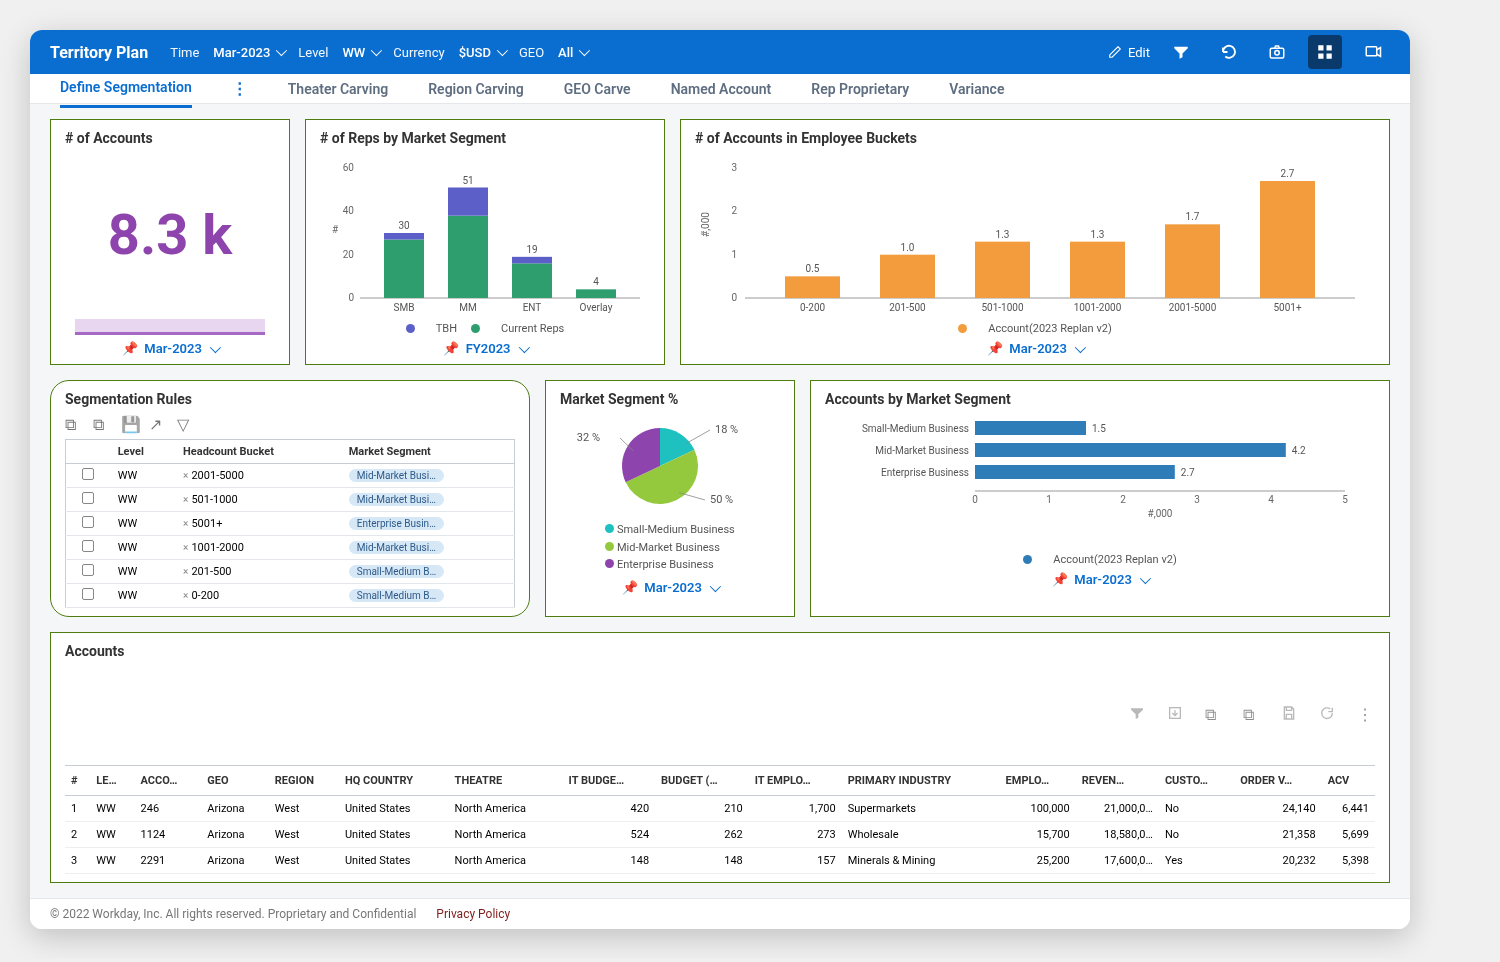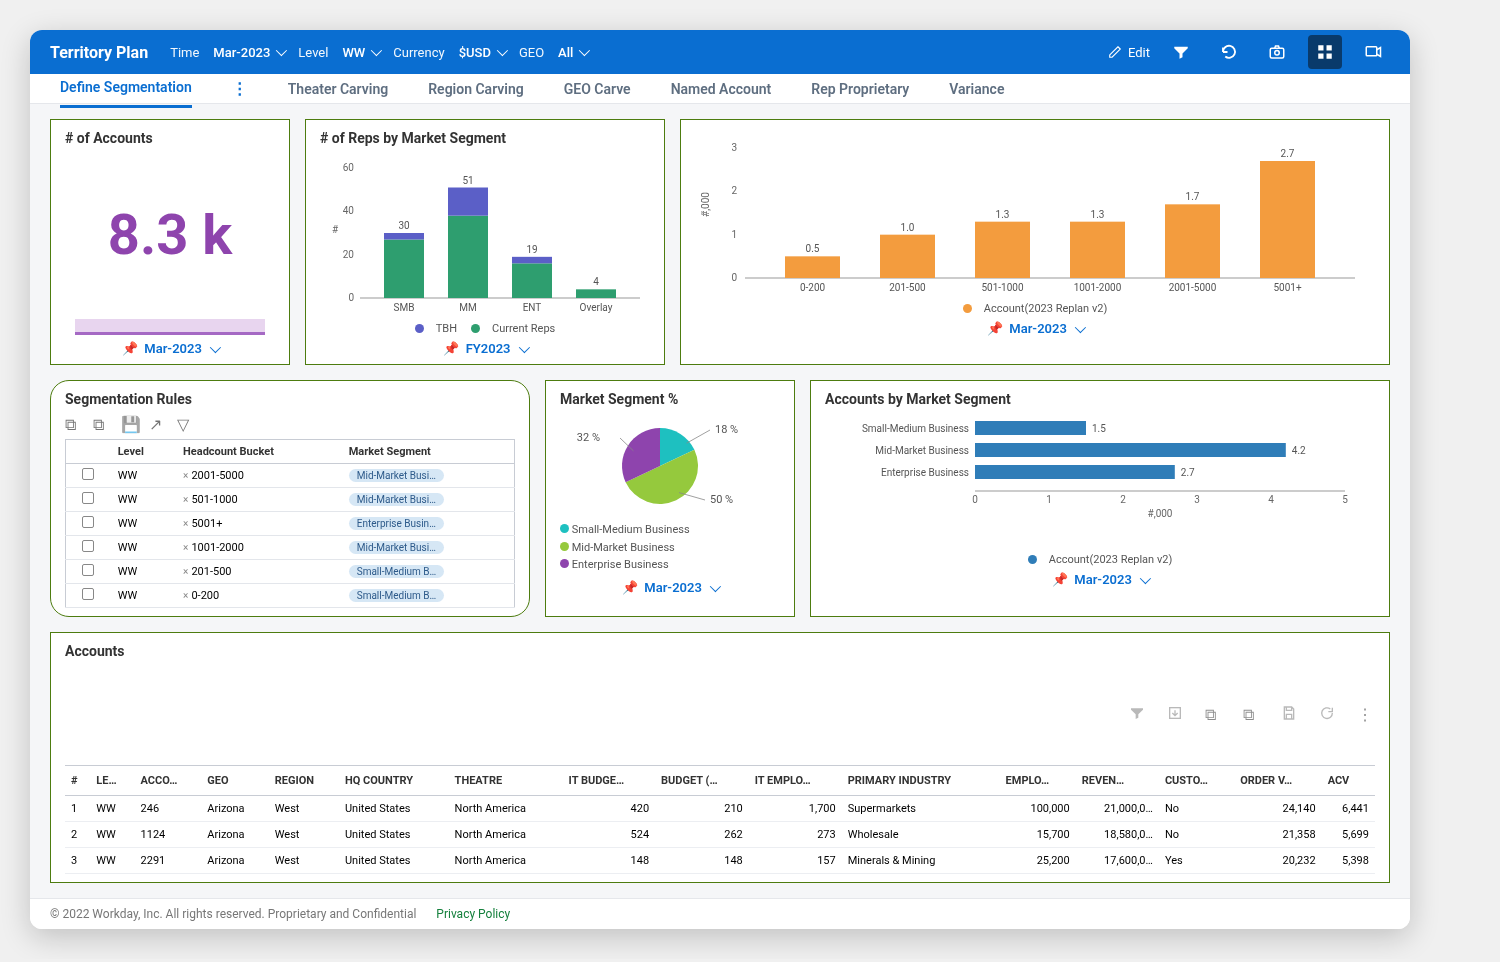--- a/index.html
+++ b/index.html
@@ -30,44 +30,44 @@
 .row { display:flex; gap:15px; }
 .card { background:#fff; border:1px solid #4d7c0f; padding:10px 14px 8px; display:flex; flex-direction:column; }
 .card-title { font-size:14px; font-weight:700; color:#333; margin-bottom:4px; }
 .pin-line { display:flex; justify-content:center; align-items:center; gap:6px; font-size:13px; font-weight:600; color:#0a6ed1; cursor:pointer; margin-top:6px;}
 .pin-ico { color:#0a6ed1; font-size:13px; }
 .bignum { color:#8e44ad; font-size:56px; font-weight:700; text-align:center; flex:1; display:flex;align-items:center;justify-content:center; }
 .underline-bar { height:16px; background:#e8d5ef; border-bottom:3px solid #a569c4; margin:0 10px; }
 
 svg text { font-family: inherit; }
 .legend { display:flex; gap:14px; justify-content:center; font-size:11px; color:#555; margin-top:2px; }
-.legend span { display:inline-flex;align-items:center;gap:12px;text-align:center; }
+.legend span { display:inline-flex;align-items:center;gap:21px;text-align:center; }
 .sw { width:9px;height:9px;border-radius:50%;display:inline-block; }
 
 .seg-toolbar { display:flex; gap:10px; margin:4px 0 6px; }
 .seg-tb-ico { width:18px;height:18px;opacity:.55;cursor:pointer; }
 .seg-table { width:100%; border-collapse:collapse; font-size:11px; border:1px solid #c8ccd4;}
 .seg-table th { text-align:left; background:#fff; padding:5px 8px; border-bottom:1px solid #c8ccd4; color:#333;font-weight:700;}
 .seg-table td { padding:4px 8px; border-bottom:1px solid #e3e6eb; }
 .seg-table tr td:first-child { text-align:center; }
 .chk { width:12px;height:12px;border:1.5px solid #888;border-radius:2px;display:inline-block;cursor:pointer; }
 .pill { background:#d6e7f5; color:#2d5a8a; border-radius:10px; padding:1px 8px; font-size:10px; display:inline-block;}
 .x-tag { color:#888;font-size:10px;margin-right:3px; }
 
-.pie-wrap { display:flex; flex-direction:column; }
+.pie-wrap { display:flex; flex-direction:column; align-items:center; }
 
 
 .acct-toolbar { display:flex; gap:20px; justify-content:flex-end; padding:6px 0;}
 .acct-tb-ico { width:18px;height:18px;opacity:.45;cursor:pointer; }
 .acct-table { width:100%; border-collapse:collapse; font-size:11px;}
 .acct-table th { text-align:left; padding:8px 6px; border-top:1px solid #c8ccd4;border-bottom:1px solid #c8ccd4;color:#333;font-weight:700;}
 .acct-table td { padding:6px 6px; border-bottom:1px solid #eceef2;}
 .num { text-align:right; }
 .footer { padding:8px 20px; font-size:12px; color:#777; display:flex; gap:20px; background:#fff; border-top:1px solid #e5e7eb;}
-.footer a { color:#15803d; text-decoration:none; }
+.footer a { color:#7f1d1d; text-decoration:none; }
 </style>
 </head>
 <body>
 
 <div class="app">
 
  <div class="titlebar">
    <span class="t-title">Territory Plan</span>
    <span class="t-label">Time</span>
    <span class="t-value chev">Mar-2023</span>
@@ -179,20 +179,21 @@
             </span>
       </div>
       <div class="pin-line">
             <span class="pin-ico">📌</span>
             <span>FY2023</span>
             <span class="chev"></span>
           </div>
     </div>
 
     <div class="card" style="flex:1;">
+      <div class="card-title"># of Accounts in Employee Buckets</div>
       <svg id="buckets-chart" width="680" height="170">
             <text x="42" y="151" text-anchor="end" font-size="10" fill="#666">0</text>
             <text x="42" y="107.66666666666667" text-anchor="end" font-size="10" fill="#666">1</text>
             <text x="42" y="64.33333333333334" text-anchor="end" font-size="10" fill="#666">2</text>
             <text x="42" y="21" text-anchor="end" font-size="10" fill="#666">3</text>
             <text x="10" y="83" font-size="10" fill="#666" transform="rotate(-90 14 83)">#,000</text>
             <line x1="50" y1="148" x2="660" y2="148" stroke="#999"></line>
             <rect x="90" y="126.33333333333334" width="55" height="21.666666666666664" fill="#f39c3e"></rect>
             <text x="117.5" y="122.33333333333334" text-anchor="middle" font-size="10" fill="#555">0.5</text>
             <text x="117.5" y="161" text-anchor="middle" font-size="10" fill="#555">0-200</text>

